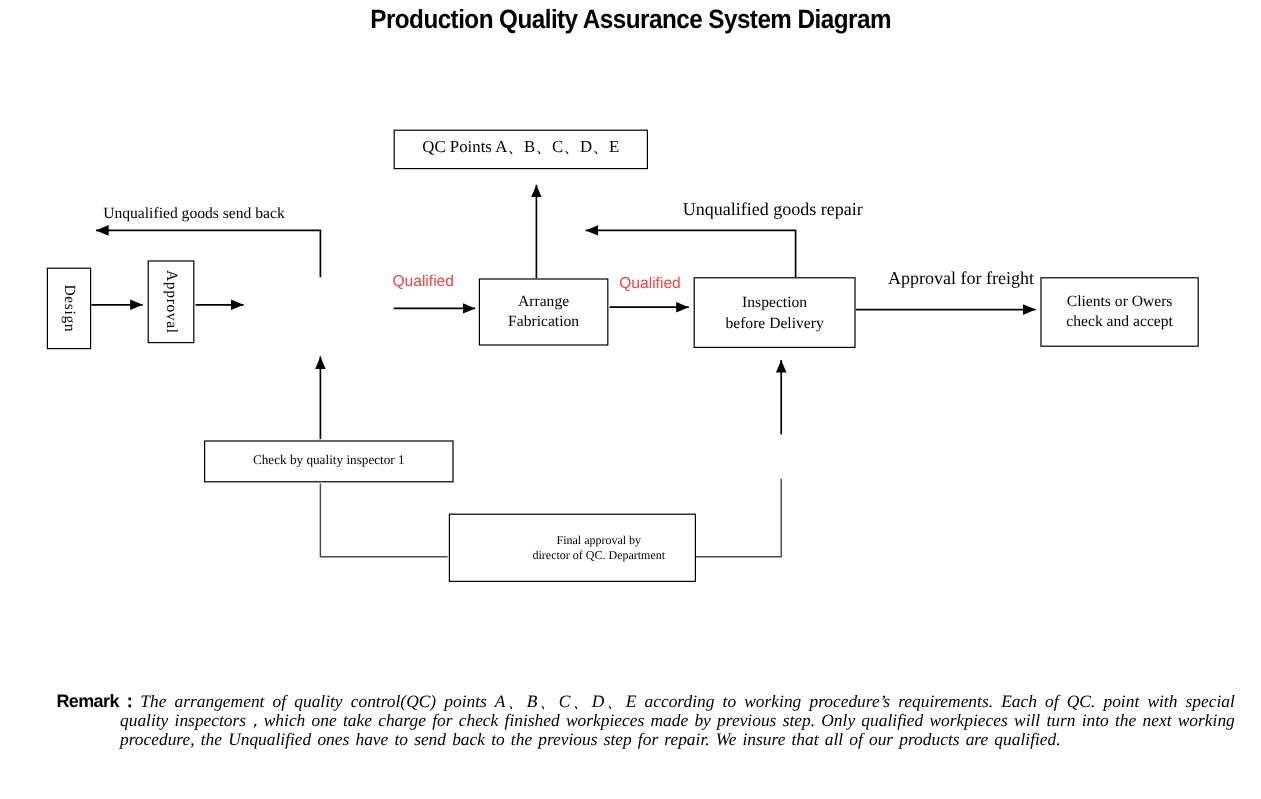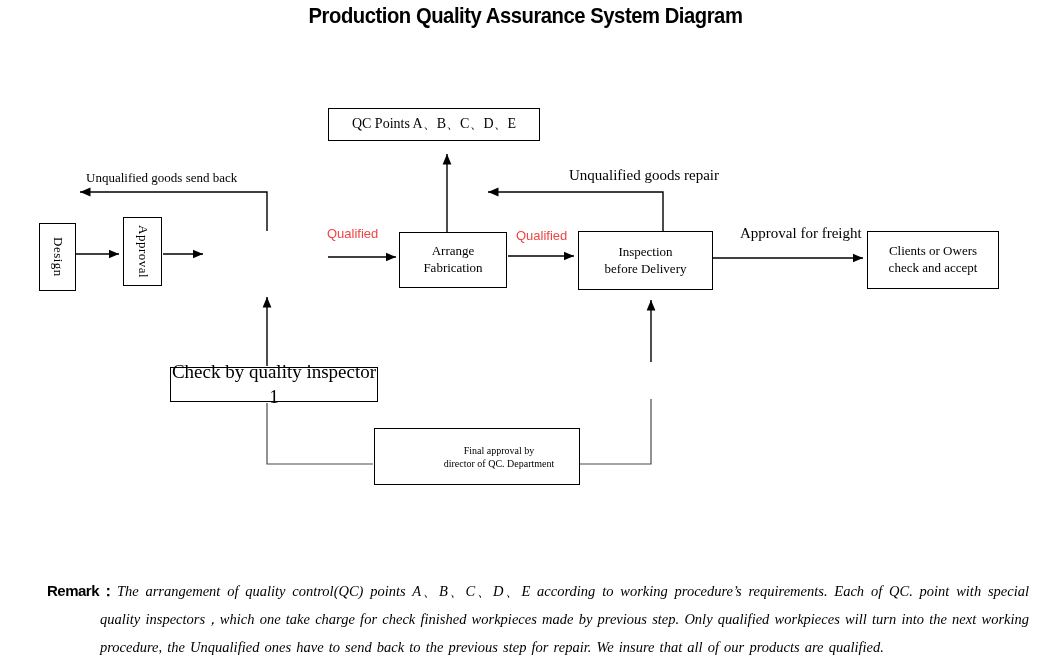--- a/index.html
+++ b/index.html
@@ -22,21 +22,21 @@
     text-align:center; font-size:13px; line-height:1.3; z-index:3;
   }
   .vbox { writing-mode:vertical-rl; letter-spacing:0.5px; }
   .lbl { position:absolute; white-space:nowrap; z-index:1; }
   .serif13 { font-size:13px; }
   .serif15 { font-size:15px; }
   .sans13 { font-family:"Liberation Sans", sans-serif; font-size:13px; color:#ef4444; }
   svg.wires { position:absolute; left:0; top:0; z-index:2; }
   .remark {
     position:absolute; left:47px; top:577px; width:982px;
-    font-style:italic; font-size:14.5px; line-height:28px;
+    font-style:italic; font-size:14.5px; line-height:16px;
     text-align:justify; padding-left:53px; text-indent:-53px;
     box-sizing:border-box; word-spacing:1.5px;
   }
   .remark-label {
     font-style:normal; font-family:"Liberation Sans", sans-serif;
     font-weight:700; font-size:15px; letter-spacing:-0.5px;
   }
 </style>
 </head>
 <body>
@@ -94,21 +94,21 @@
   <div class="box" style="left:578px; top:231px; width:135px; height:59px;">
     <div>Inspection</div>
     <div>before Delivery</div>
   </div>
 
   <div class="box" style="left:867px; top:231px; width:132px; height:58px;">
     <div>Clients or Owers</div>
     <div>check and accept</div>
   </div>
 
-  <div class="box" style="left:170px; top:367px; width:208px; height:35px; font-size:19px;">
+  <div class="box" style="left:170px; top:367px; width:208px; height:35px; font-size:11px;">
     <span>Check by quality inspector 1</span>
   </div>
 
 
   <div class="box" style="left:374px; top:428px; width:206px; height:57px; font-size:10px;padding-left:44px;">
     <div>Final approval by</div>
     <div>director of QC. Department</div>
   </div>
 
   <div class="remark"><span class="remark-label">Remark：</span><span>The arrangement of quality control(QC) points A、B、C、D、E according to working procedure’s requirements. Each of QC. point with special quality inspectors，which one take charge for check finished workpieces made by previous step. Only qualified workpieces will turn into the next working procedure, the Unqualified ones have to send back to the previous step for repair. We insure that all of our products are qualified.</span></div>

